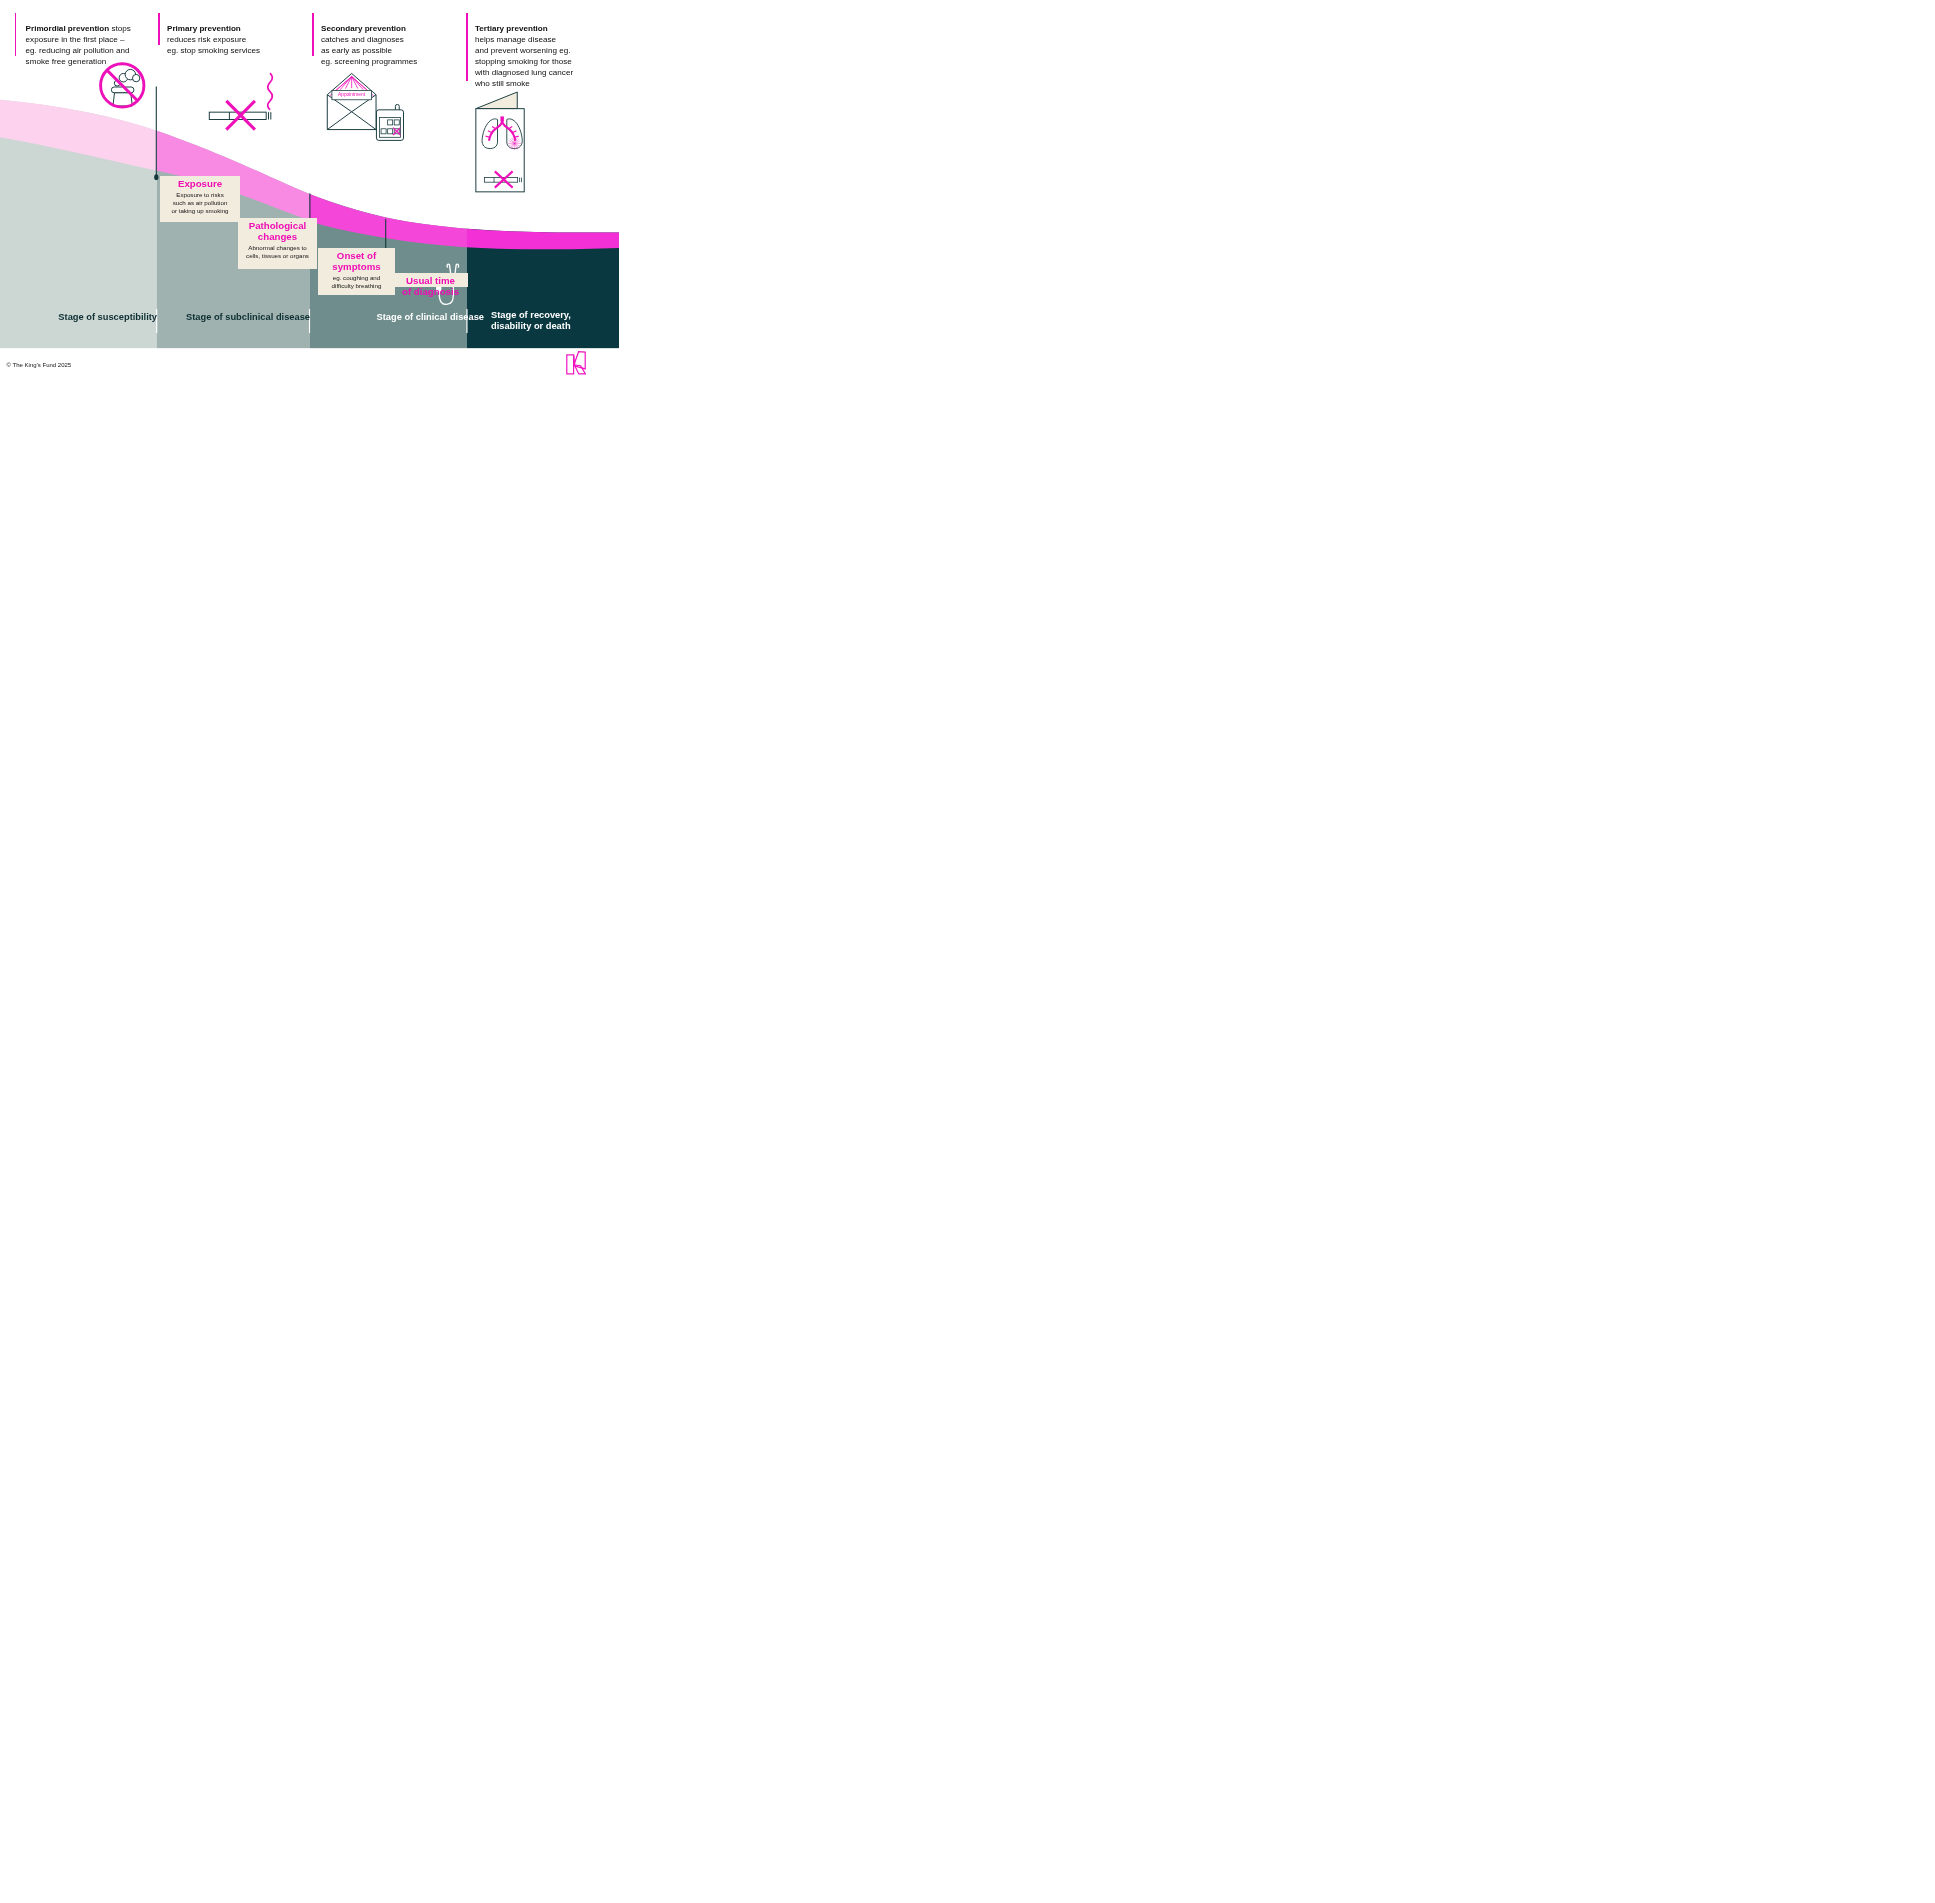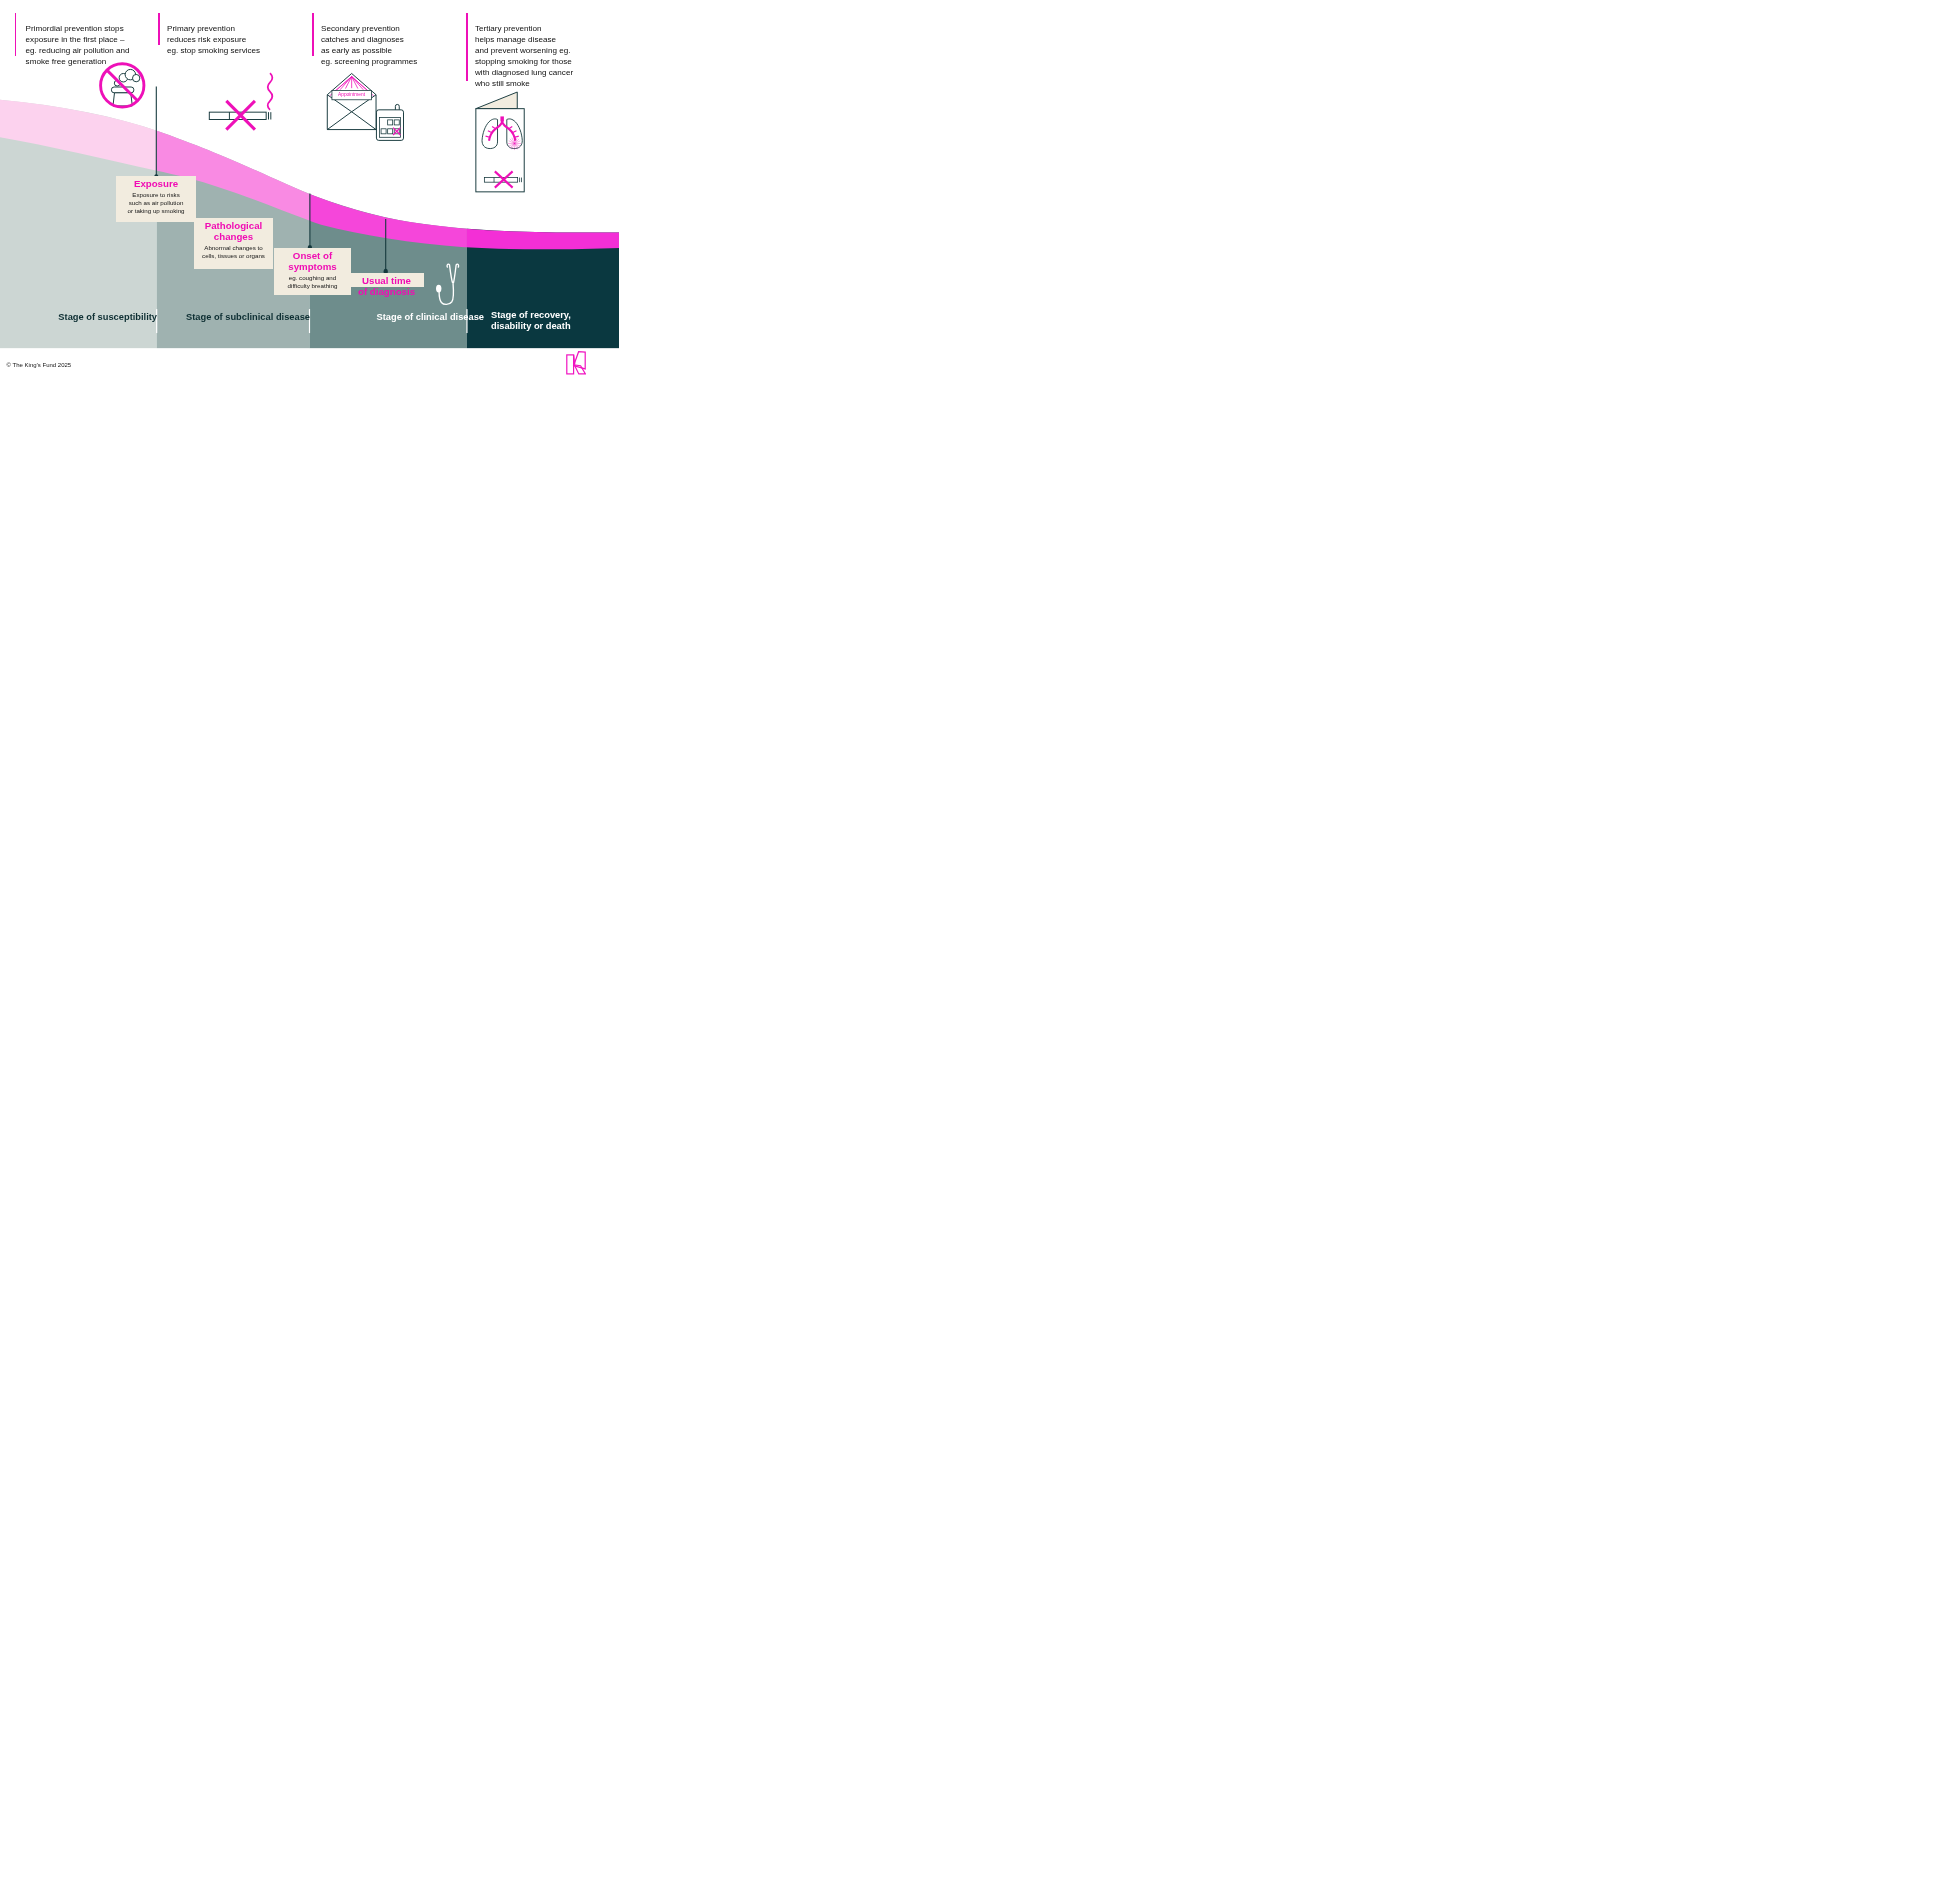--- a/index.html
+++ b/index.html
@@ -2,24 +2,24 @@
 <html style="font-size:6.2px"><head>
 <meta charset="utf-8">
 <style>
   html,body{margin:0;padding:0;background:#fff;}
   #stage{position:relative;width:619px;height:381px;overflow:hidden;
          font-family:"Liberation Sans",sans-serif;background:#fff;}
   #scene{position:absolute;left:0;top:0;width:619px;height:381px;}
 
   .top-note{position:absolute;font-size:8.1px;line-height:11px;color:#101010;
             white-space:pre-line;}
-  .top-note b{font-weight:normal;}
+  .top-note b{font-weight:bold;}
   .col-bar{position:absolute;width:1.5px;background:#ee10b8;}
 
-  .step-box{position:absolute;background:#f2ecdf;text-align:center;box-sizing:border-box;padding-top:3.1px;}
+  .step-box{position:absolute;background:#f2ecdf;text-align:center;box-sizing:border-box;padding-top:3.1px;margin-left:44px;}
   .step-title{font-weight:bold;color:#f00db4;font-size:9.7px;line-height:10.5px;white-space:pre-line;}
   .step-body{margin-top:1.5px;color:#161616;font-size:6.2px;line-height:8.1px;white-space:pre-line;}
 
   .stage-label{position:absolute;font-weight:bold;font-size:9.3px;line-height:11px;
                white-space:pre-line;}
   .dark-label{color:#0e2f33;}
   .light-label{color:#ffffff;}
   .centered{text-align:right;}
 
   .appt-label{position:absolute;left:332px;top:92px;width:39px;text-align:center;

